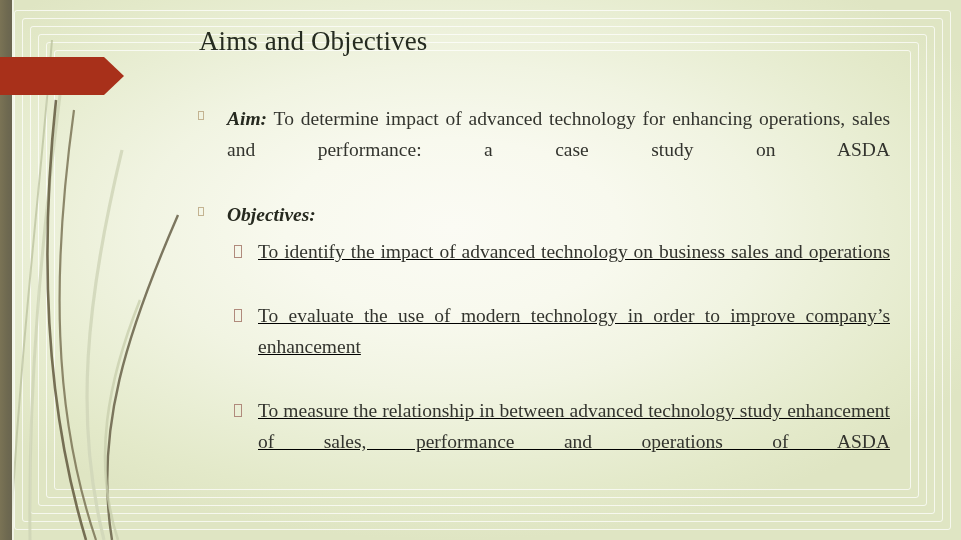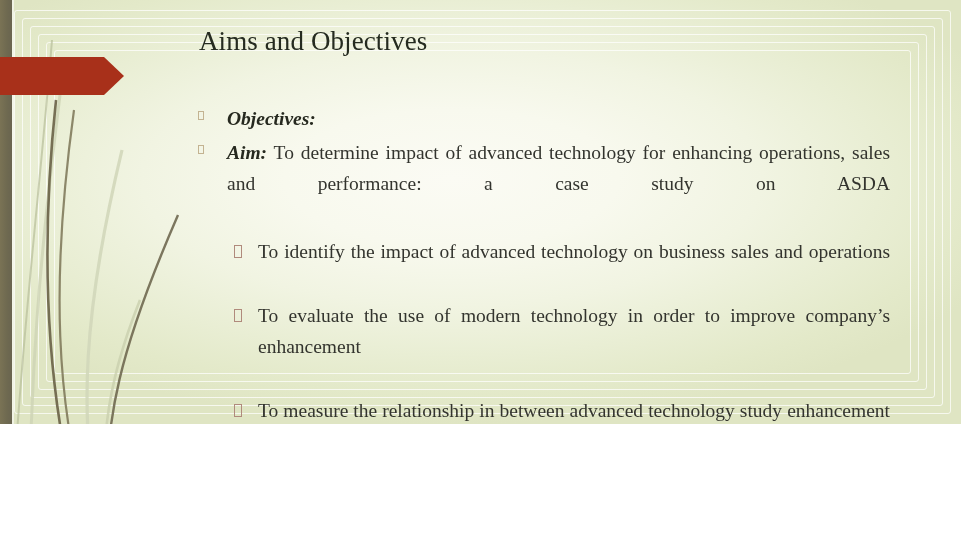--- a/index.html
+++ b/index.html
@@ -4,21 +4,21 @@
 <style>
   html, body {
     margin: 0;
     padding: 0;
     background: #ffffff;
   }
 
   #slide {
     position: relative;
     width: 961px;
-    height: 424px;
+    height: 540px;
     overflow: hidden;
     font-family: "Liberation Serif", "DejaVu Serif", serif;
     
     background: #e6ebcd;
   }
 
   
   .bg-wash {
     position: absolute;
     inset: 0;
@@ -133,20 +133,21 @@
   }
 
   .sub-list {
     margin-top: 6px;
   }
 
   .bullet-l2 {
     position: relative;
     padding-left: 62px;
     margin-bottom: 2px;
+    text-decoration: underline;
   }
   .bullet-l2 > .marker {
     position: absolute;
     left: 38px;
     top: 9px;
     width: 8px;
     height: 13px;
     border: 1.5px solid #b08a7c;
     box-sizing: border-box;
   }
@@ -203,26 +204,26 @@
       <polygon points="0,0 104,0 124,19 104,38 0,38" fill="#a8301a"></polygon>
     </svg>
   </div>
 
   <div class="slide-title">Aims and Objectives</div>
 
   <div class="content">
 
     <div class="bullet-l1">
       <span class="marker"></span>
-      <span class="btext nojust"><span class="lead">Objectives:</span></span>
+      <span class="btext"><span class="lead">Aim:</span><span> To determine impact of advanced technology for enhancing operations, sales and performance: a case study on ASDA</span></span>
     </div>
 
     <div class="bullet-l1">
       <span class="marker"></span>
-      <span class="btext"><span class="lead">Aim:</span><span> To determine impact of advanced technology for enhancing operations, sales and performance: a case study on ASDA</span></span>
+      <span class="btext nojust"><span class="lead">Objectives:</span></span>
     </div>
 
     <div class="sub-list">
 
       <div class="bullet-l2">
         <span class="marker"></span>
         <span class="btext">To identify the impact of advanced technology on business sales and operations</span>
       </div>
 
       <div class="bullet-l2">

